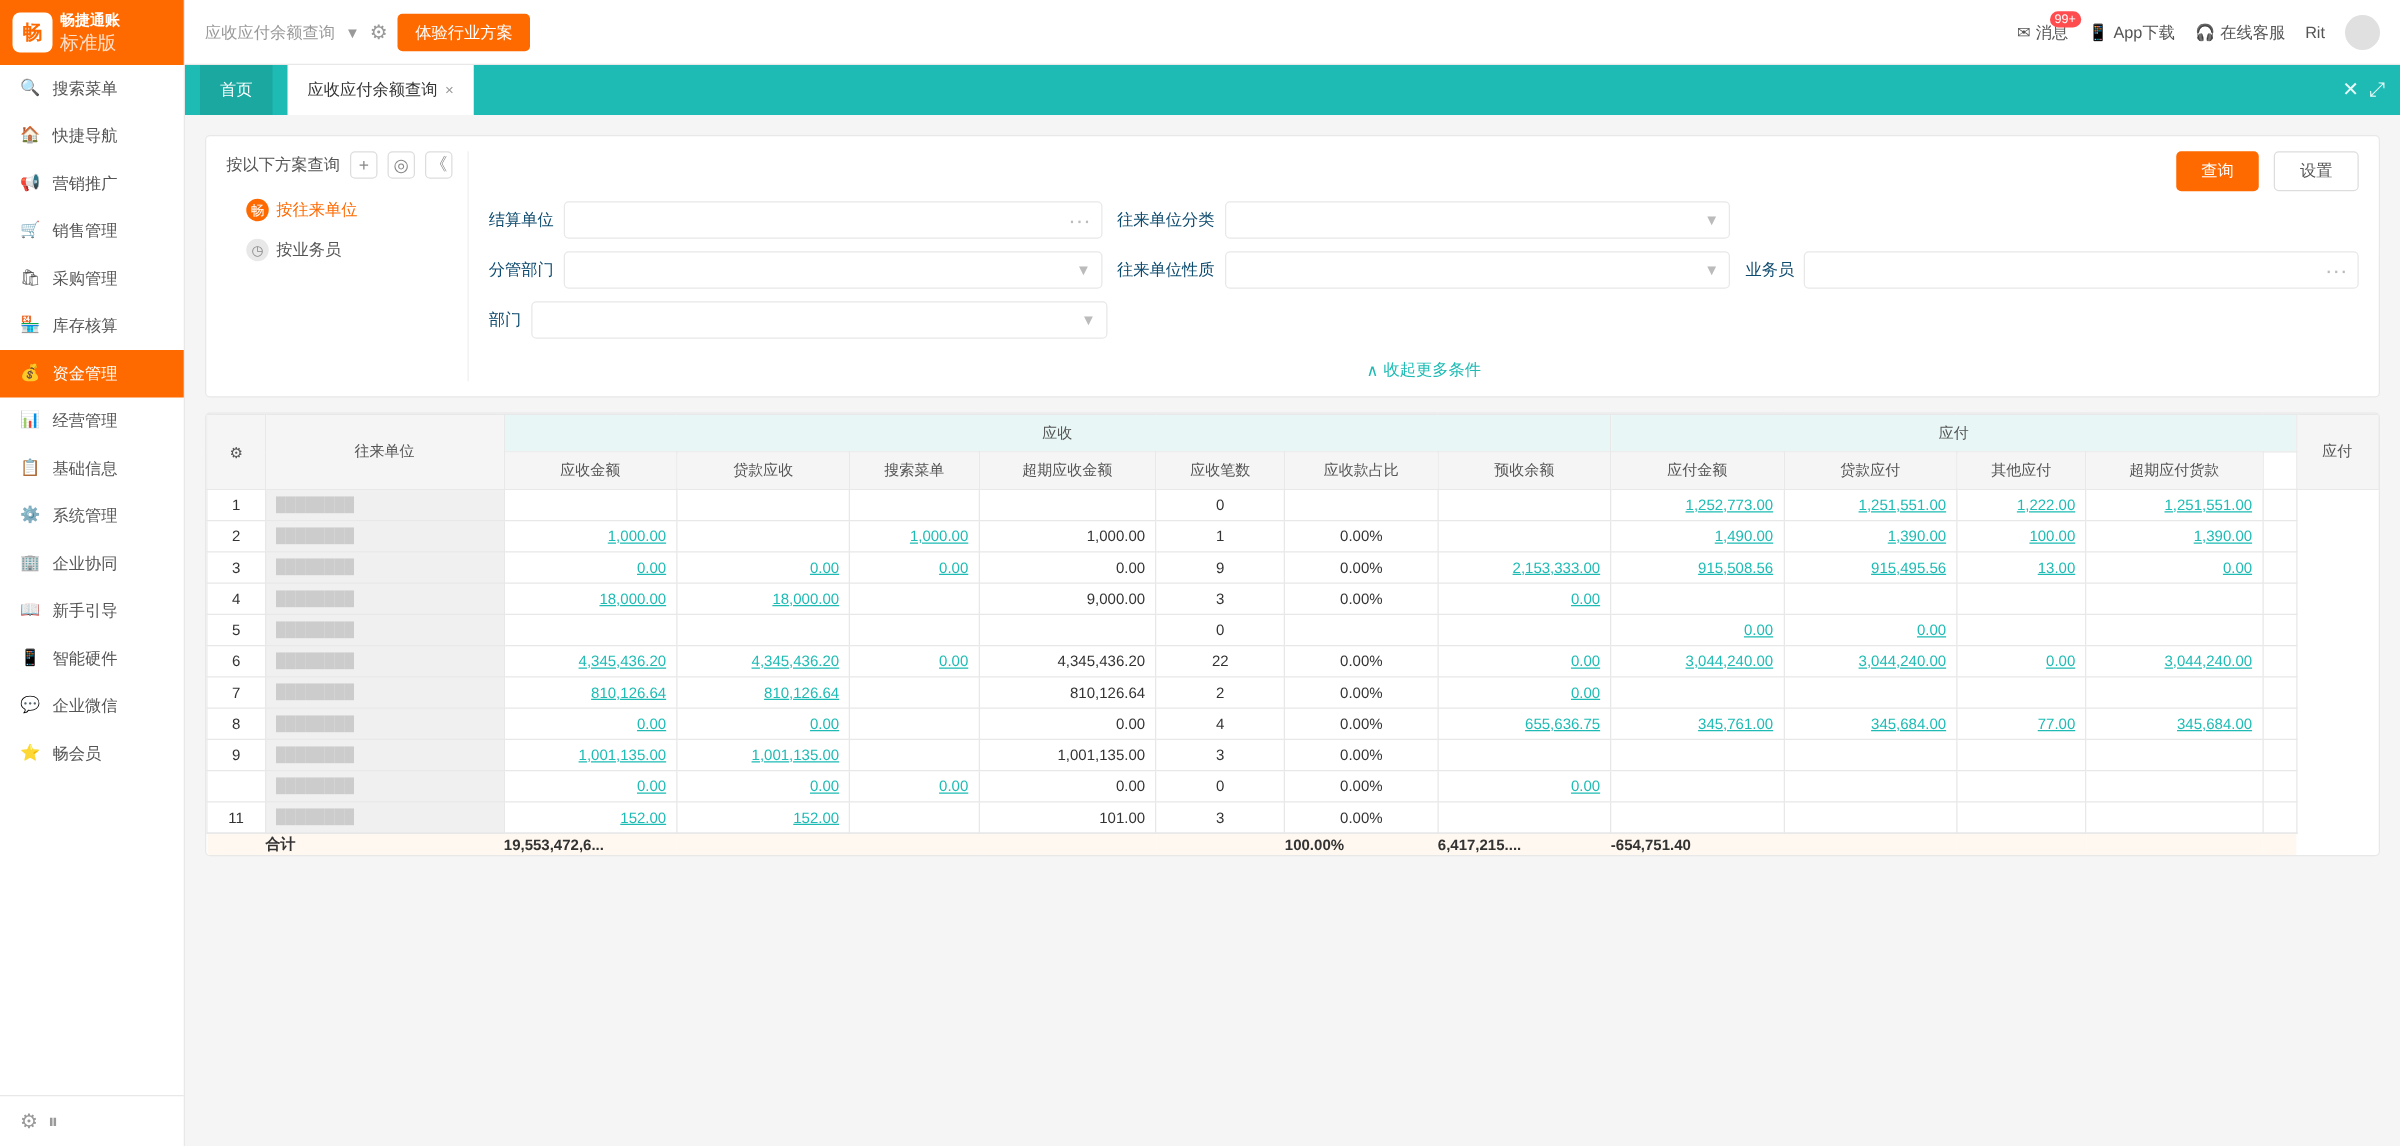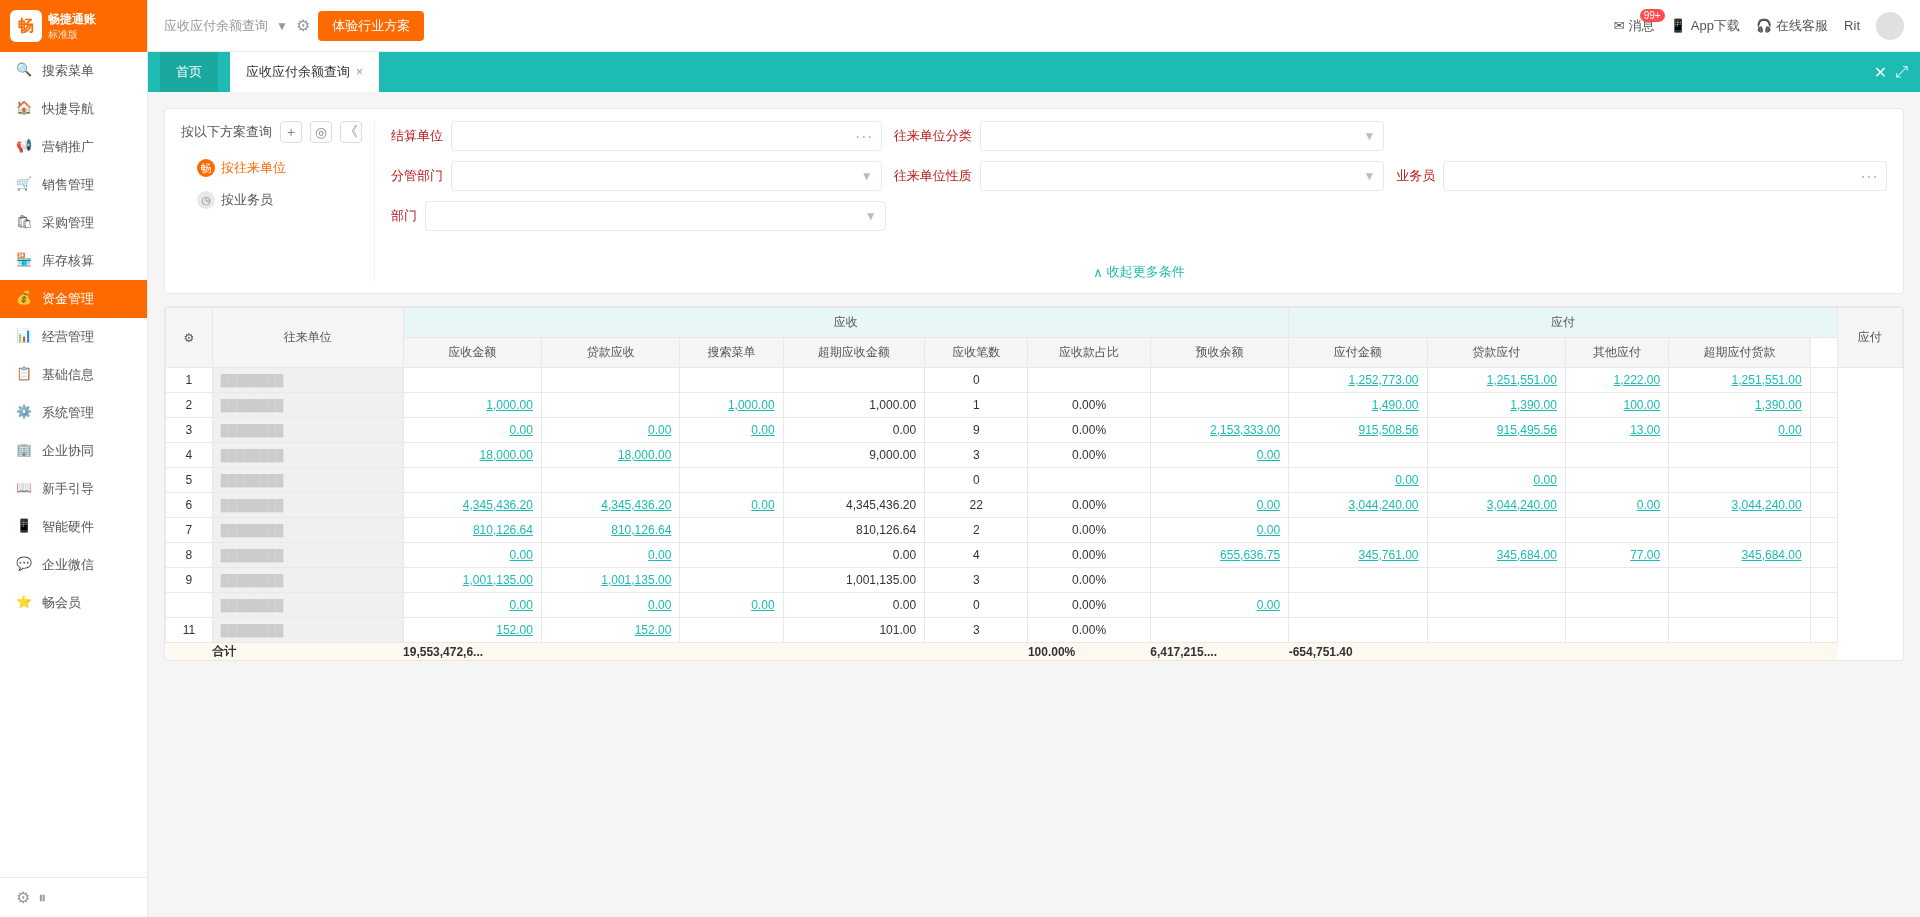--- a/index.html
+++ b/index.html
@@ -93,21 +93,21 @@
     .filter-scheme-item {
       display: flex; align-items: center; gap: 6px; cursor: pointer;
       padding: 4px 8px; border-radius: 4px; color: #555; font-size: 13px;
     }
     .filter-scheme-item.active { color: #ff6a00; }
     .filter-scheme-icon { width: 18px; height: 18px; border-radius: 50%; background: #ff6a00; display: flex; align-items: center; justify-content: center; color: #fff; font-size: 11px; }
     .filter-scheme-icon2 { width: 18px; height: 18px; border-radius: 50%; background: #e8e8e8; display: flex; align-items: center; justify-content: center; color: #888; font-size: 11px; }
     .filter-main { flex: 1; }
     .filter-row { display: grid; grid-template-columns: 1fr 1fr 1fr; gap: 12px; margin-bottom: 10px; align-items: center; }
     .filter-field { display: flex; align-items: center; gap: 8px; }
-    .filter-label { font-size: 13px; color: #b91c1c; white-space: nowrap; }
+    .filter-label { font-size: 13px; color: #0c4a6e; white-space: nowrap; }
     .filter-input {
       flex: 1; height: 30px; border: 1px solid #e8e8e8; border-radius: 4px;
       padding: 0 8px; font-size: 13px; color: #333; background: #fff;
     }
     .filter-select {
       flex: 1; height: 30px; border: 1px solid #e8e8e8; border-radius: 4px;
       padding: 0 8px; font-size: 13px; background: #fff; display: flex; align-items: center; justify-content: space-between; cursor: pointer;
     }
     .filter-dots { color: #bbb; font-size: 18px; cursor: pointer; }
     .filter-chevron { color: #bbb; font-size: 12px; }
@@ -141,21 +141,21 @@
     .settings-icon-cell { text-align: center !important; cursor: pointer; }
   </style>
 </head>
 <body>
 
 <div class="sidebar">
   <div class="sidebar-logo">
     <div class="sidebar-logo-icon">畅</div>
     <div>
       <div style="color:#fff;font-weight:bold;font-size:12px;">畅捷通账</div>
-      <div style="color:rgba(255,255,255,0.8);font-size:10px;">标准版</div>
+      <div style="color:rgba(255,255,255,0.8);font-size:15px;">标准版</div>
     </div>
   </div>
 
   <div class="sidebar-item">
     <span class="icon">🔍</span>
     <span>搜索菜单</span>
   </div>
   <div class="sidebar-item">
     <span class="icon">🏠</span>
     <span>快捷导航</span>
@@ -277,20 +277,24 @@
             <span>按往来单位</span>
           </div>
           <div class="filter-scheme-item">
             <div class="filter-scheme-icon2">◷</div>
             <span>按业务员</span>
           </div>
         </div>
       </div>
 
       <div class="filter-main">
+        <div style="display:flex; gap:12px; justify-content:flex-end; margin-bottom:8px;">
+          <button style="background:#ff6a00;color:#fff;border:none;padding:6px 20px;border-radius:4px;cursor:pointer;font-size:13px;">查询</button>
+          <button style="background:#fff;color:#555;border:1px solid #ddd;padding:6px 20px;border-radius:4px;cursor:pointer;font-size:13px;">设置</button>
+        </div>
 
         <div class="filter-row">
           <div class="filter-field">
             <span class="filter-label">结算单位</span>
             <div class="filter-select">
               <span></span>
               <span class="filter-dots">···</span>
             </div>
           </div>
           <div class="filter-field">
@@ -319,21 +323,21 @@
           </div>
           <div class="filter-field">
             <span class="filter-label">业务员</span>
             <div class="filter-select">
               <span></span>
               <span class="filter-dots">···</span>
             </div>
           </div>
         </div>
 
-        <div style="display:grid;grid-template-columns:1fr 2fr;gap:12px;margin-bottom:26px;">
+        <div style="display:grid;grid-template-columns:1fr 2fr;gap:12px;margin-bottom:10px;">
           <div class="filter-field">
             <span class="filter-label">部门</span>
             <div class="filter-select">
               <span></span>
               <span class="filter-chevron">▼</span>
             </div>
           </div>
         </div>
 
         <div class="filter-collapse">

